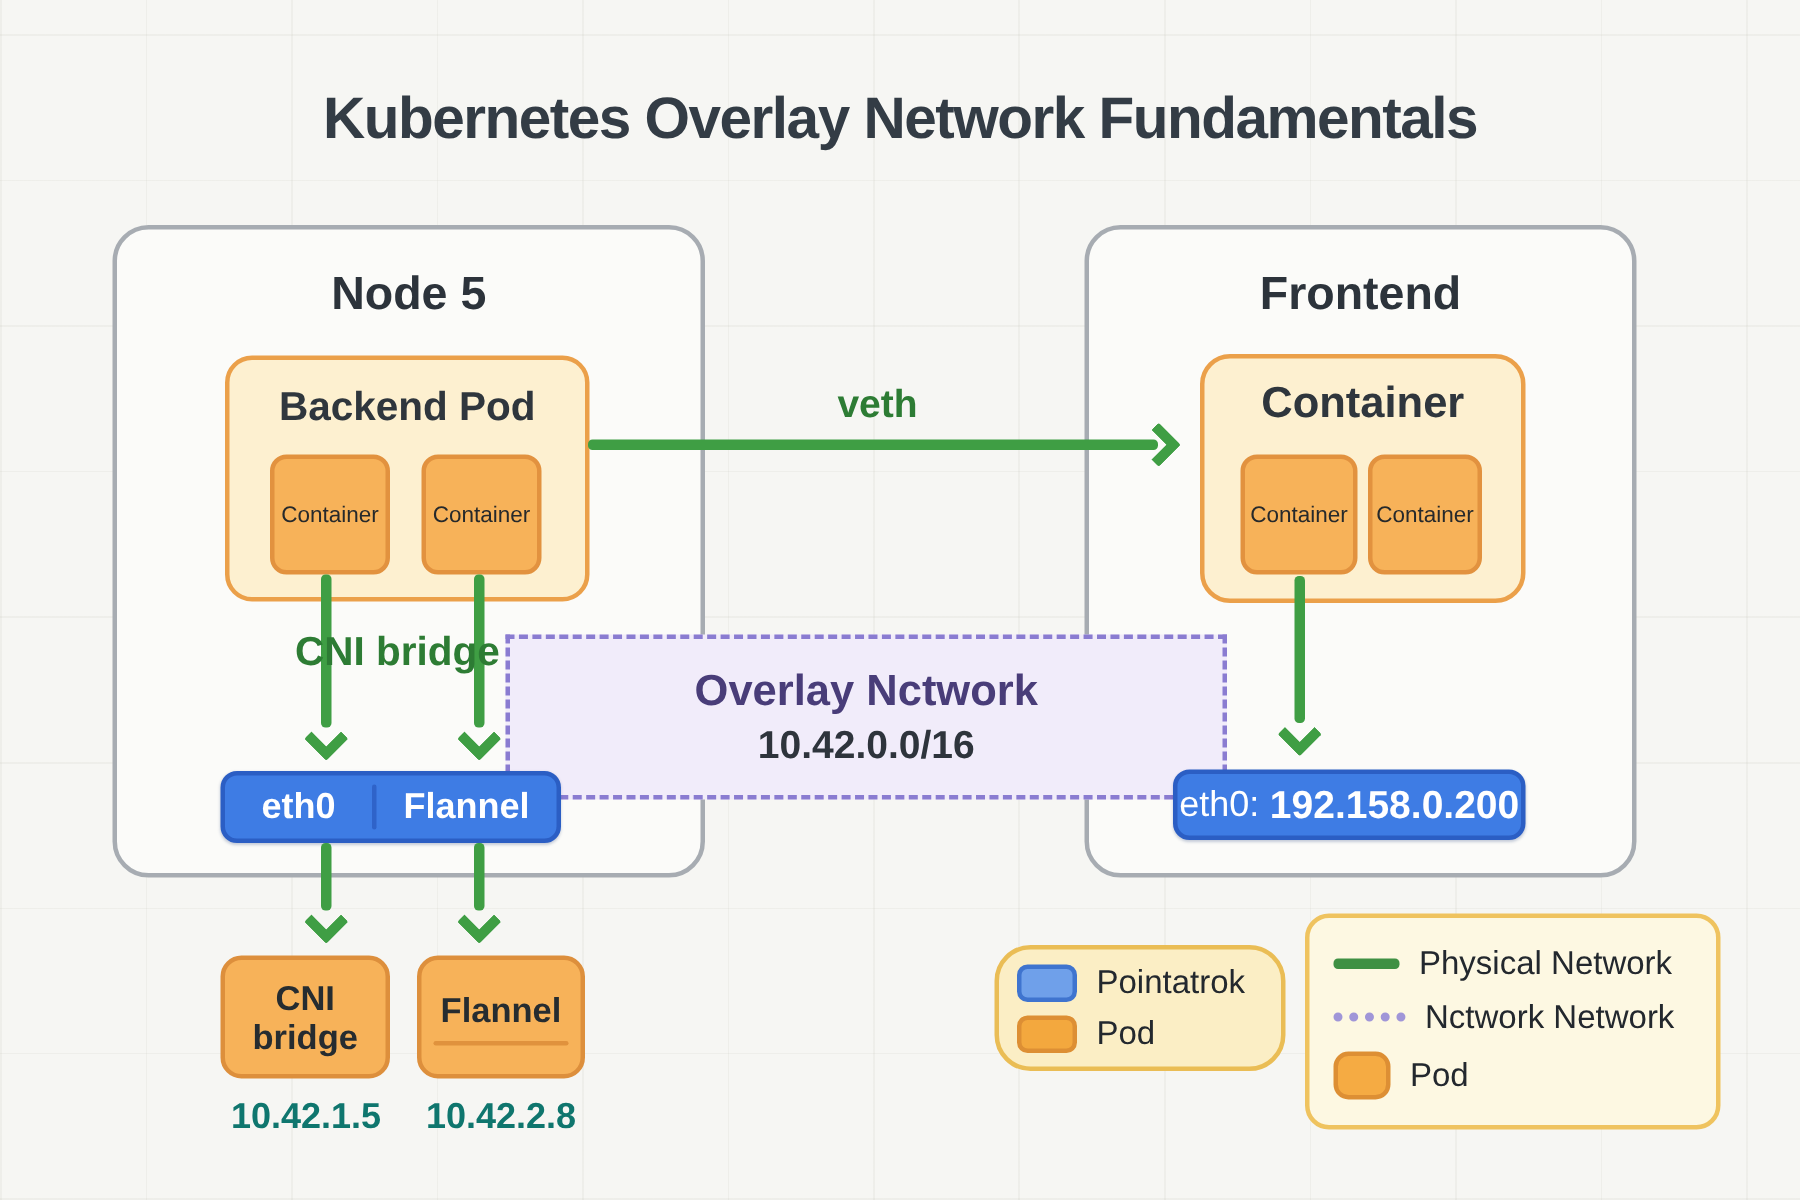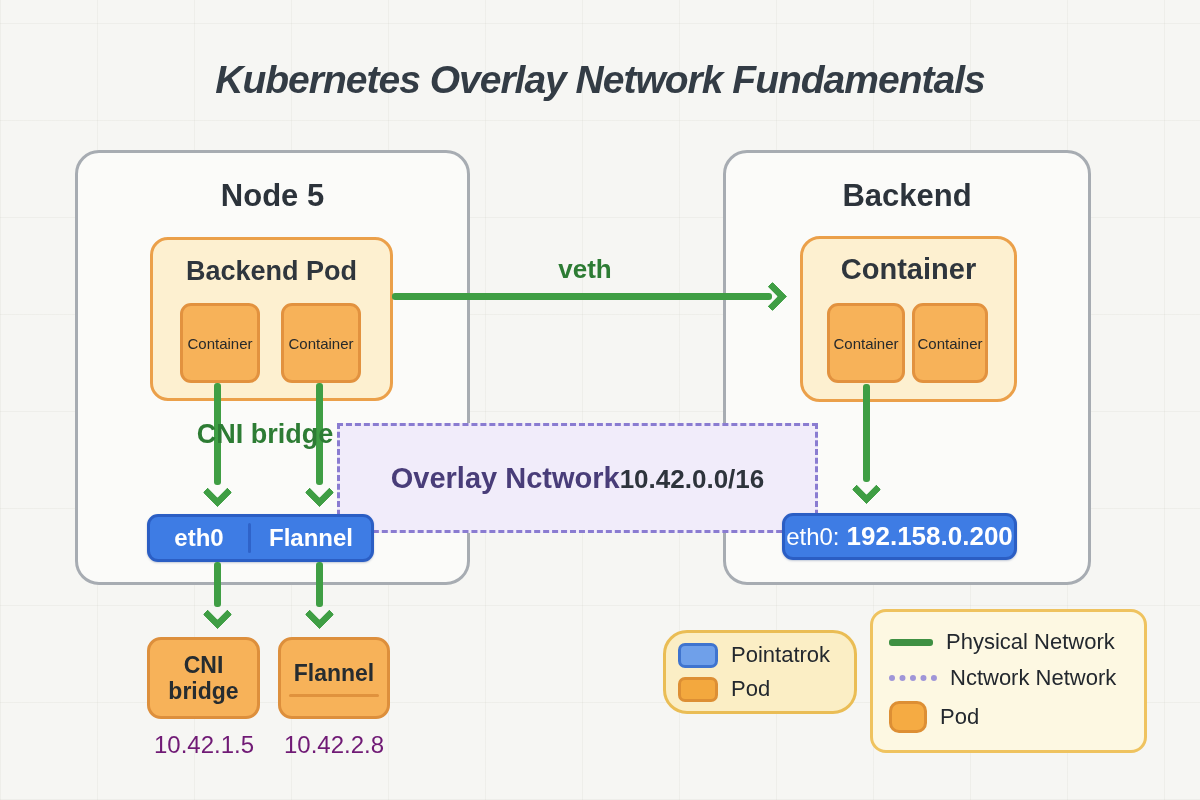--- a/index.html
+++ b/index.html
@@ -21,21 +21,21 @@
     background-color:#f6f6f3;
     background-image:
       repeating-linear-gradient(0deg, rgba(190,190,178,0.14) 0 1px, transparent 1px 97px),
       repeating-linear-gradient(90deg, rgba(190,190,178,0.14) 0 1px, transparent 1px 97px);
     color:var(--ink);
   }
   .stage{position:relative;width:1200px;height:800px;}
 
   .title{
     position:absolute;left:0;top:58px;width:100%;
-    text-align:center;font-size:39px;font-weight:800;letter-spacing:-1px;color:#333c45;font-style:italic;
+    text-align:center;font-size:39px;font-weight:800;letter-spacing:-1px;color:#333c45;
   }
 
   .node{
     position:absolute;background:#fbfbf9;border:3px solid #a7acb2;border-radius:24px;z-index:1;
   }
   .node-label{position:absolute;text-align:center;font-size:31px;font-weight:700;color:var(--ink);z-index:2;}
 
   .pod{
     position:absolute;background:var(--cream);border:3px solid var(--cream-border);border-radius:18px;z-index:2;
   }
@@ -66,32 +66,32 @@
     position:absolute;background:var(--blue-fill);border:3px solid var(--blue-border);border-radius:11px;
     display:flex;align-items:center;z-index:4;color:#fff;
     box-shadow:0 1px 2px rgba(30,60,120,0.25);
   }
   .bluebox .cell{display:flex;align-items:center;justify-content:center;font-size:24px;font-weight:700;}
   .bluebox .divider{width:3px;height:30px;background:#2f63c9;border-radius:2px;}
 
   .overlay{
     position:absolute;left:337px;top:423px;width:481px;height:110px;
     background:#f1ecfa;border:3px dashed var(--purple);z-index:3;
-    display:flex;flex-direction:row;align-items:center;justify-content:center;
+    display:flex;flex-direction:column;align-items:center;justify-content:center;
   }
   .overlay .ov-title{font-size:29px;font-weight:600;color:#493d79;}
   .overlay .ov-cidr{font-size:26px;font-weight:600;color:#2e343c;margin-top:3px;}
 
   .host-box{
     position:absolute;background:var(--orange-fill);border:3px solid #dd8f3c;border-radius:14px;
     display:flex;flex-direction:column;align-items:center;justify-content:center;z-index:2;
   }
   .host-box .hb-label{font-size:23px;font-weight:600;color:#262c30;text-align:center;line-height:26px;}
   .host-box .hb-divider{width:84%;height:3px;background:#e0923d;border-radius:2px;margin-top:8px;}
-  .ip-label{position:absolute;text-align:center;font-size:24px;font-weight:400;color:#701a75;z-index:2;}
+  .ip-label{position:absolute;text-align:center;font-size:24px;font-weight:700;color:#0f766e;z-index:2;}
 
   .legend{
     position:absolute;display:flex;flex-direction:column;justify-content:center;z-index:2;
   }
   .legend.a{left:663px;top:630px;width:194px;height:84px;background:#fbeec5;border:3px solid #eabd55;border-radius:24px;padding:8px 12px;gap:8px;}
   .legend.b{left:870px;top:609px;width:277px;height:144px;background:#fdf8e2;border:3px solid #efc35f;border-radius:16px;padding:10px 16px;gap:10px;}
   .legend-row{display:flex;align-items:center;gap:13px;}
   .legend-row .lg-label{font-size:22px;font-weight:500;color:#23282e;white-space:nowrap;}
   .sw-blue{width:40px;height:25px;background:#6fa0ea;border:3px solid #3f74cf;border-radius:7px;flex:0 0 auto;}
   .sw-orange-sm{width:40px;height:25px;background:#f3a83e;border:3px solid #dd8f34;border-radius:7px;flex:0 0 auto;}
@@ -149,21 +149,21 @@
   <div class="hline" style="left:392px;top:293px;width:380px;"></div>
   <div class="chev-right" style="left:762px;top:286px;"></div>
   <div class="green-label" style="left:495px;top:254px;width:180px;">veth</div>
 
   <div class="overlay">
     <div class="ov-title">Overlay Nctwork</div>
     <div class="ov-cidr">10.42.0.0/16</div>
   </div>
 
   <div class="node" style="left:723px;top:150px;width:368px;height:435px;"></div>
-  <div class="node-label" style="left:723px;top:178px;width:368px;">Backend</div>
+  <div class="node-label" style="left:723px;top:178px;width:368px;">Frontend</div>
 
   <div class="pod" style="left:800px;top:236px;width:217px;height:166px;border-radius:20px;"></div>
   <div class="pod-label" style="left:800px;top:253px;width:217px;font-size:29px;">Container</div>
   <div class="container-box" style="left:827px;top:303px;width:78px;height:80px;">
     <span>Container</span>
   </div>
   <div class="container-box" style="left:912px;top:303px;width:76px;height:80px;">
     <span>Container</span>
   </div>
 

